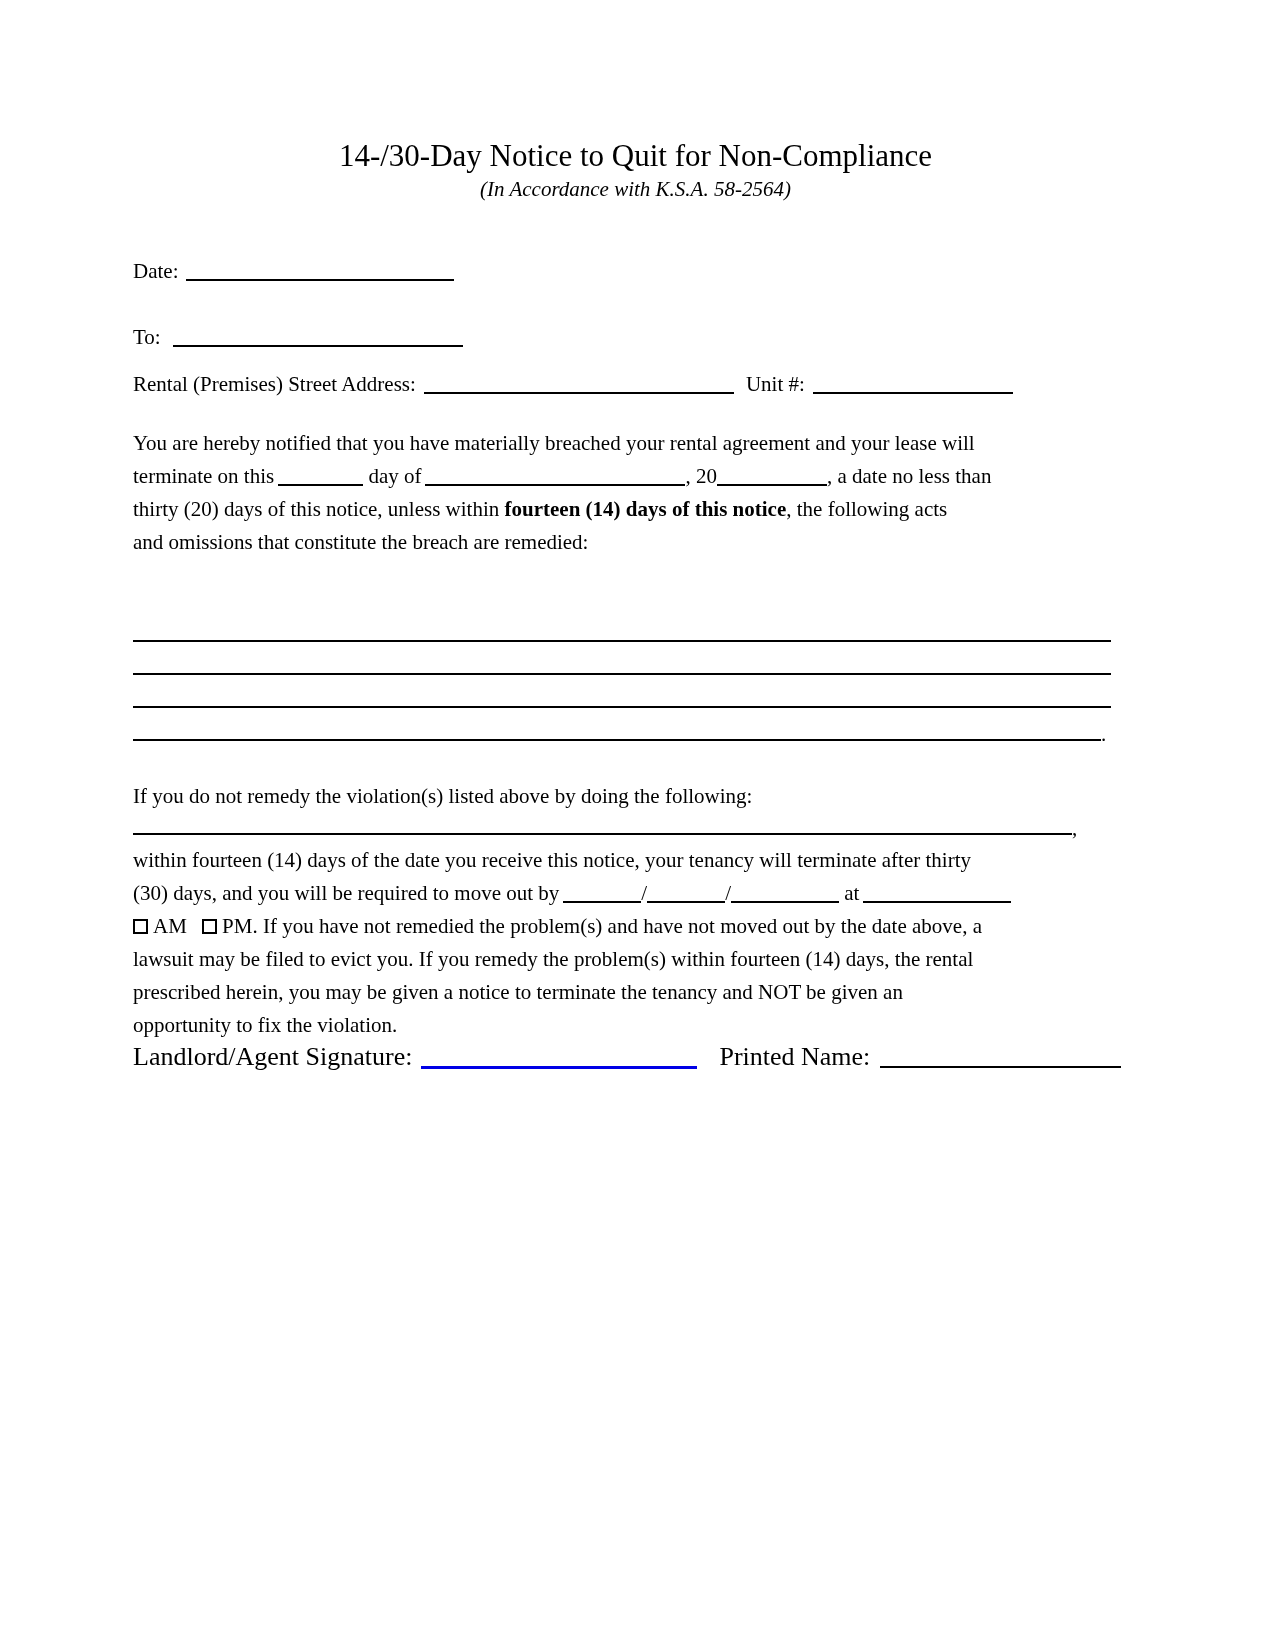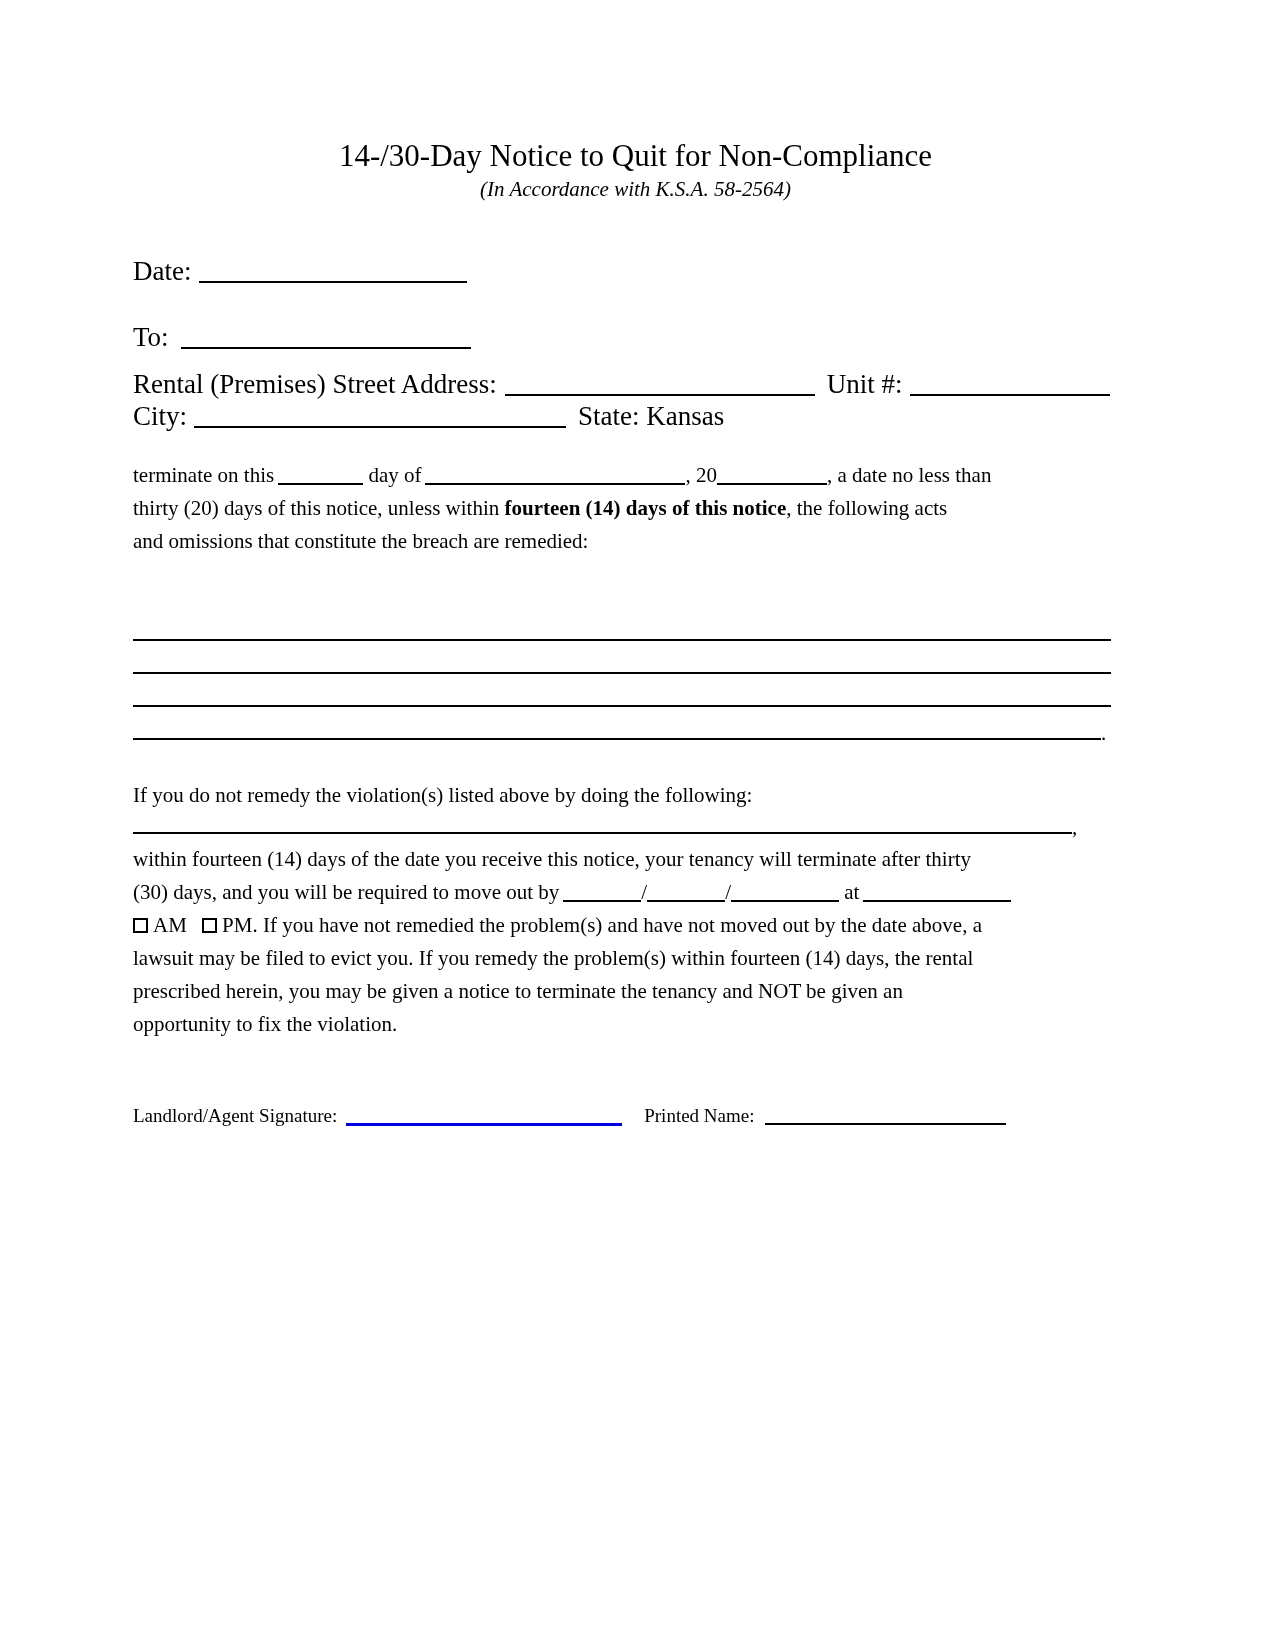--- a/index.html
+++ b/index.html
@@ -7,21 +7,21 @@
   body {
     width:1275px; height:1650px; position:relative;
     font-family:"Liberation Serif","DejaVu Serif",serif;
     color:#000000;
   }
   .content { position:absolute; left:133px; top:0; width:1005px; }
 
   .title   { margin-top:136px; text-align:center; font-size:31px; font-weight:normal; line-height:40px; }
   .subtitle{ text-align:center; font-style:italic; font-size:21px; line-height:26px; }
 
-  .row { font-size:27px; line-height:30px; white-space:nowrap; }
+  .row { font-size:21px; line-height:30px; white-space:nowrap; }
   .row-date { margin-top:54px; }
   .row-to   { margin-top:36px; }
   .row-addr { margin-top:17px; }
   .row-city { margin-top:2px;  }
 
   .blank {
     display:inline-block; border-bottom:2px solid #000;
     height:20px; transform:translateY(3px);
   }
   .b-date  { width:268px; margin-left:8px;  }
@@ -53,21 +53,21 @@
   .b-dd  { width:78px;  }
   .b-yy  { width:108px; }
   .b-time{ width:148px; margin-left:4px; }
 
   .checkbox {
     display:inline-block; width:15px; height:15px;
     border:2px solid #000; transform:translateY(1px); margin-right:5px;
   }
   .cb-pm { margin-left:10px; }
 
-  .sig-row { margin-top:60px; font-size:19px; line-height:30px; white-space:nowrap; }
+  .sig-row { font-size:26px; line-height:30px; white-space:nowrap; }
   .b-signature {
     width:276px; margin-left:9px; height:20px;
     border-bottom:3px solid #0000e6; display:inline-block; transform:translateY(4px);
   }
   .lbl-printed { margin-left:22px; }
   .b-printed { width:241px; margin-left:10px; }
 </style>
 </head>
 <body>
 
@@ -75,23 +75,23 @@
 
   <div class="title">14-/30-Day Notice to Quit for Non-Compliance</div>
   <div class="subtitle">(In Accordance with K.S.A. 58-2564)</div>
 
   <div class="row row-date"><span>Date:</span><span class="blank b-date"></span></div>
 
   <div class="row row-to"><span>To:</span><span class="blank b-to"></span></div>
 
   <div class="row row-addr"><span>Rental (Premises) Street Address:</span><span class="blank b-street"></span><span class="lbl-unit">Unit #:</span><span class="blank b-unit"></span></div>
 
-  <div class="row row-city"><span>City:</span><span class="blank b-city"></span><span class="lbl-state">State: Kansas</span></div>
 
   <div class="para">
+    <div class="pl">You are hereby notified that you have materially breached your rental agreement and your lease will</div>
     <div class="pl"><span>terminate on this</span><span class="blank b-day"></span> <span>day of</span><span class="blank b-month"></span><span>, 20</span><span class="blank b-year"></span><span>, a date no less than</span></div>
     <div class="pl"><span>thirty (20) days of this notice, unless within </span><span class="bold">fourteen (14) days of this notice</span><span>, the following acts</span></div>
     <div class="pl">and omissions that constitute the breach are remedied:</div>
   </div>
 
   <div class="vlines">
     <div class="vline"></div>
     <div class="vline"></div>
     <div class="vline"></div>
     <div class="vrow-last"><span class="vline-last"></span><span>.</span></div>

